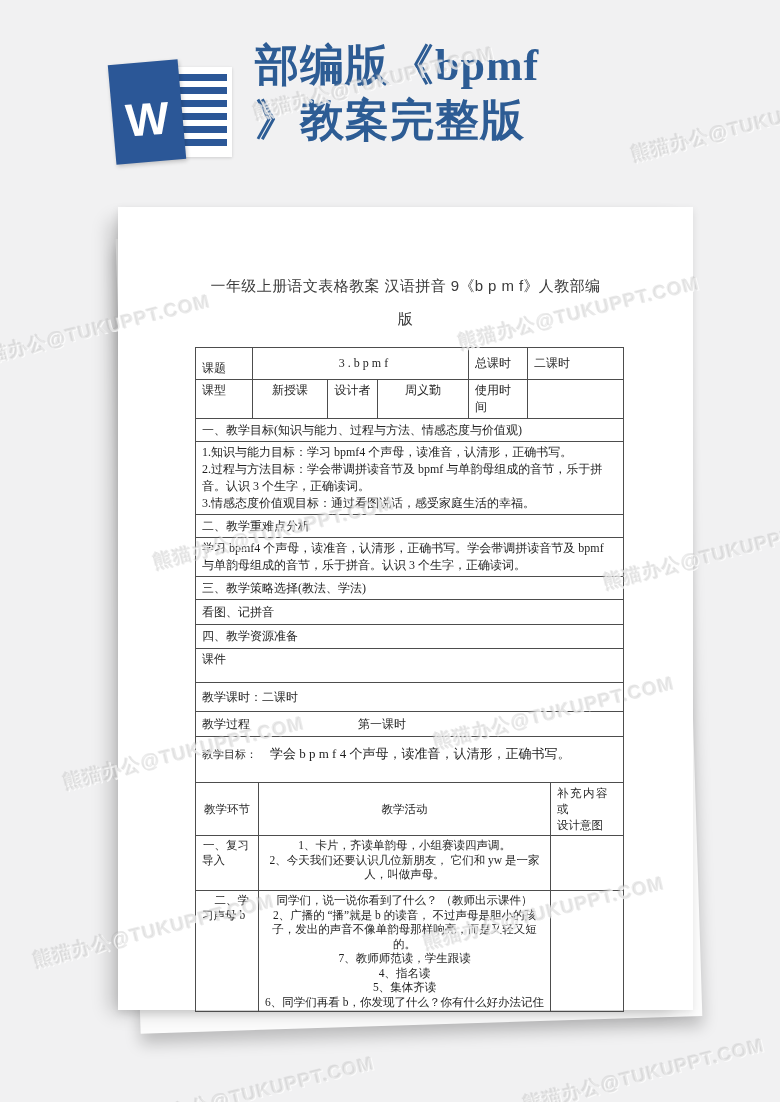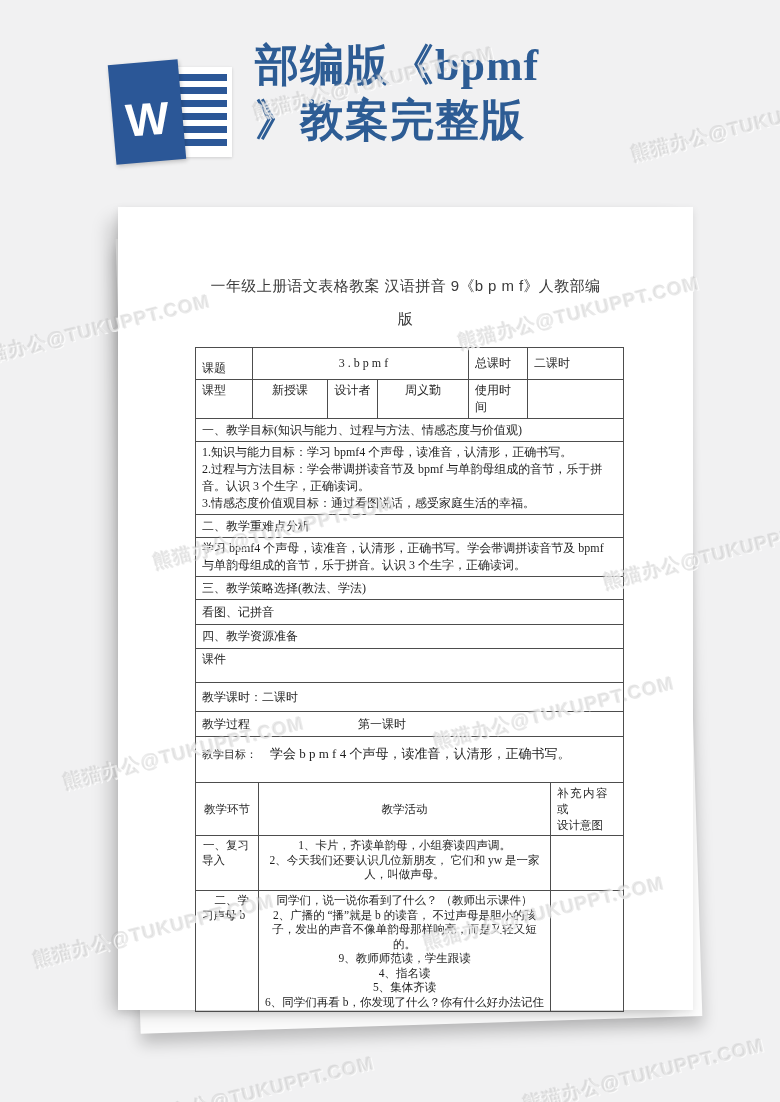--- a/index.html
+++ b/index.html
@@ -188,21 +188,21 @@
         <td></td>
       </tr>
       <tr style="height:93px">
         <td>
           <span class="stage-l1">二、学</span>
           <span class="stage-l2">习声母 b</span>
         </td>
         <td class="items">
           <div>同学们，说一说你看到了什么？ （教师出示课件）</div>
           <div>2、广播的 “播”就是 b 的读音， 不过声母是胆小的孩子，发出的声音不像单韵母那样响亮，而是又轻又短的。</div>
-          <div>9、教师师范读，学生跟读</div>
+          <div>7、教师师范读，学生跟读</div>
           <div>4、指名读</div>
           <div>5、集体齐读</div>
           <div>6、同学们再看 b，你发现了什么？你有什么好办法记住</div>
         </td>
         <td></td>
       </tr>
     </tbody>
       </table>
   </div>
 

